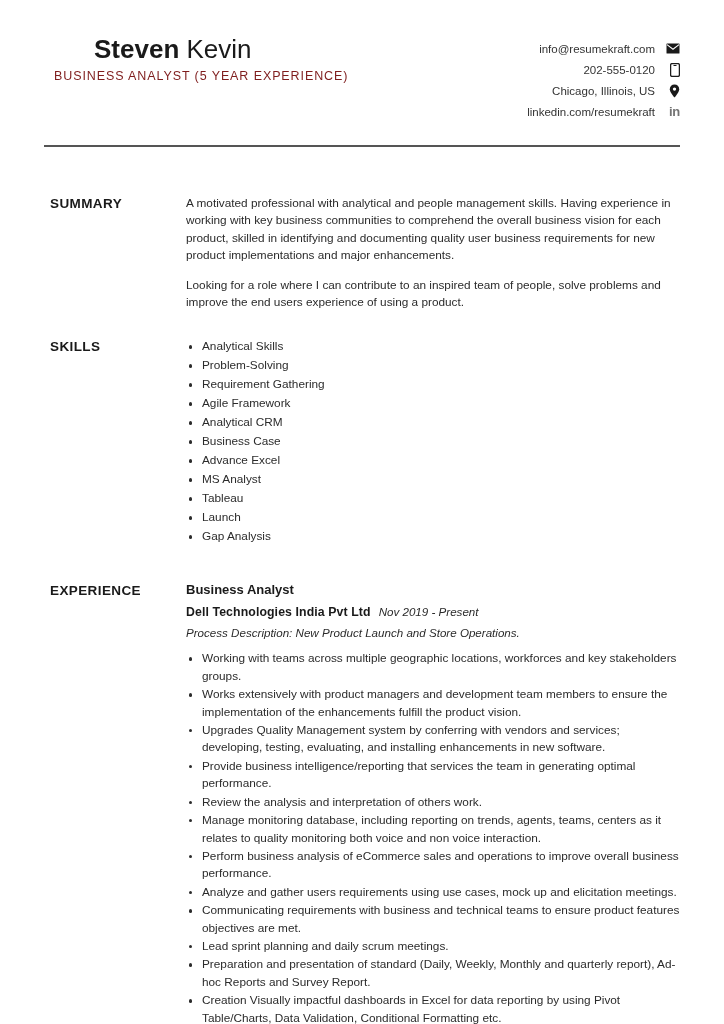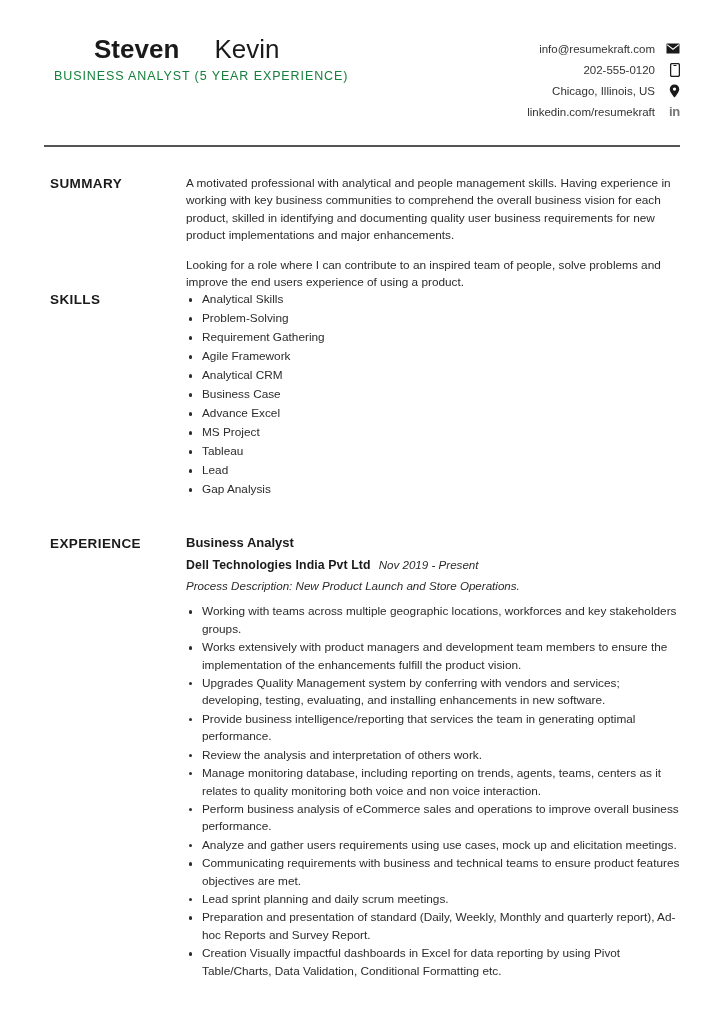--- a/index.html
+++ b/index.html
@@ -33,26 +33,26 @@
     padding-top: 34px;
   }
   .identity { padding-left: 10px; }
   .name {
     font-size: 26px;
     line-height: 30px;
     color: #1a1a1a;
     white-space: nowrap;
   }
   .name .first { font-weight: bold; margin-left: 40px; }
-  .name .last  { font-weight: normal; margin-left: 28px; }
+  .name .last  { font-weight: normal; }
   .job-title {
     margin-top: 5px;
     font-size: 12.5px;
     letter-spacing: 0.9px;
-    color: #15803d;
+    color: #7f1d1d;
     white-space: nowrap;
   }
 
   .contact {
     padding-top: 5px;
   }
   .contact-row {
     display: flex;
     align-items: center;
     justify-content: flex-end;
@@ -99,33 +99,33 @@
     letter-spacing: 0.4px;
     color: #1a1a1a;
     padding-left: 6px;
     box-sizing: border-box;
   }
   .section-body {
     flex: 1;
     min-width: 0;
   }
 
-  #summary-section { margin-top: 28px; }
+  #summary-section { margin-top: 48px; }
   #summary-section .section-label { padding-top: 1px; }
 
   .para {
     font-size: 11.8px;
     line-height: 17.4px;
     color: #2b2b2b;
     margin: 0 0 12px 0;
     text-align: left;
   }
   .para:last-child { margin-bottom: 0; }
 
-  #skills-section { }
+  #skills-section { margin-top: 27px; }
   #skills-section .section-label { padding-top: 1px; }
 
   ul.bullets {
     list-style: none;
     margin: 0;
     padding: 0;
   }
   ul.bullets > li {
     position: relative;
     padding-left: 16px;
@@ -251,23 +251,23 @@
     <div class="section-label">SKILLS</div>
     <div class="section-body">
       <ul class="bullets">
         <li>Analytical Skills</li>
         <li>Problem-Solving</li>
         <li>Requirement Gathering</li>
         <li>Agile Framework</li>
         <li>Analytical CRM</li>
         <li>Business Case</li>
         <li>Advance Excel</li>
-        <li>MS Project</li>
+        <li>MS Analyst</li>
         <li>Tableau</li>
-        <li>Lead</li>
+        <li>Launch</li>
         <li>Gap Analysis</li>
       </ul>
     </div>
   </div>
 
   <div class="section" id="experience-section">
     <div class="section-label">EXPERIENCE</div>
     <div class="section-body">
 
       <div class="job-role">Business Analyst</div>

